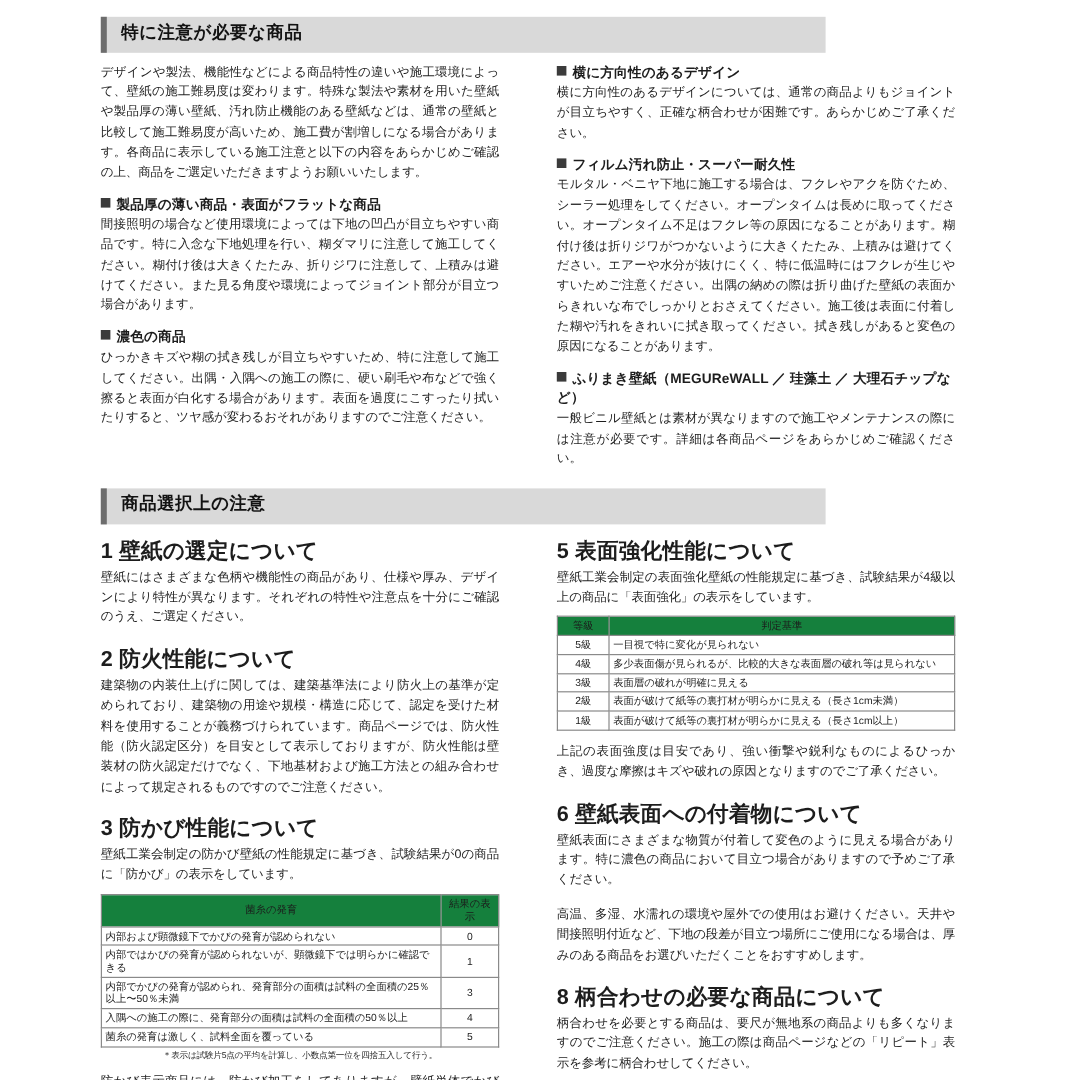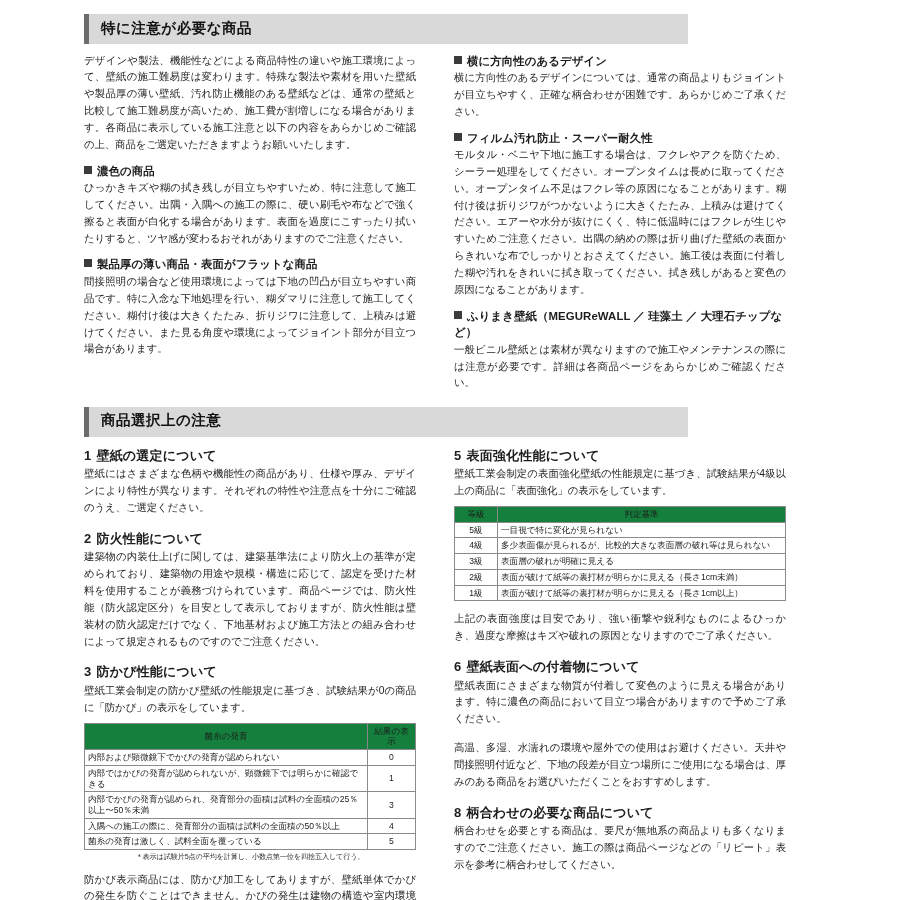--- a/index.html
+++ b/index.html
@@ -27,21 +27,21 @@
     font-size: 14.5px;
     font-weight: bold;
     line-height: 1;
     padding: 7px 0 8px 12px;
     letter-spacing: 0.5px;
     color: #121212;
   }
   .section-header.second { margin-top: 15px; font-family: Liberation Mono, monospace; }
   .cols {
     display: flex;
-    gap: 38px;
+    gap: 48px;
     margin-top: 9px;
   }
   .col {
     width: 332px;
     flex: 0 0 332px;
   }
   p {
     margin: 0;
     font-size: 10.4px;
     line-height: 1.62;
@@ -61,21 +61,21 @@
   }
   .sq-head .sq {
     display: inline-block;
     width: 8px;
     height: 8px;
     background: #3b3b3b;
     margin-right: 5px;
     vertical-align: 1px;
   }
   .num-head {
-    font-size: 13px;
+    font-size: 18px;
     font-weight: bold;
     line-height: 1.5;
     margin: 0 0 1px 0;
     letter-spacing: 0.2px;
   }
   .num-head .n { margin-right: 5px; }
   .item { margin-top: 12px; }
   .item:first-child { margin-top: 0; }
   table.grade {
     border-collapse: collapse;
@@ -118,26 +118,26 @@
 <div class="page">
 
   <div class="section-header">特に注意が必要な商品</div>
 
   <div class="cols">
     <div class="col">
       <div class="blk">
         <p>デザインや製法、機能性などによる商品特性の違いや施工環境によって、壁紙の施工難易度は変わります。特殊な製法や素材を用いた壁紙や製品厚の薄い壁紙、汚れ防止機能のある壁紙などは、通常の壁紙と比較して施工難易度が高いため、施工費が割増しになる場合があります。各商品に表示している施工注意と以下の内容をあらかじめご確認の上、商品をご選定いただきますようお願いいたします。</p>
       </div>
       <div class="blk">
+        <div class="sq-head"><span class="sq"></span><span>製品厚の薄い商品・表面がフラットな商品</span></div>
+        <p>間接照明の場合など使用環境によっては下地の凹凸が目立ちやすい商品です。特に入念な下地処理を行い、糊ダマリに注意して施工してください。糊付け後は大きくたたみ、折りジワに注意して、上積みは避けてください。また見る角度や環境によってジョイント部分が目立つ場合があります。</p>
+      </div>
+      <div class="blk">
         <div class="sq-head"><span class="sq"></span><span>濃色の商品</span></div>
         <p>ひっかきキズや糊の拭き残しが目立ちやすいため、特に注意して施工してください。出隅・入隅への施工の際に、硬い刷毛や布などで強く擦ると表面が白化する場合があります。表面を過度にこすったり拭いたりすると、ツヤ感が変わるおそれがありますのでご注意ください。</p>
-      </div>
-      <div class="blk">
-        <div class="sq-head"><span class="sq"></span><span>製品厚の薄い商品・表面がフラットな商品</span></div>
-        <p>間接照明の場合など使用環境によっては下地の凹凸が目立ちやすい商品です。特に入念な下地処理を行い、糊ダマリに注意して施工してください。糊付け後は大きくたたみ、折りジワに注意して、上積みは避けてください。また見る角度や環境によってジョイント部分が目立つ場合があります。</p>
       </div>
     </div>
 
     <div class="col">
       <div class="blk">
         <div class="sq-head"><span class="sq"></span><span>横に方向性のあるデザイン</span></div>
         <p>横に方向性のあるデザインについては、通常の商品よりもジョイントが目立ちやすく、正確な柄合わせが困難です。あらかじめご了承ください。</p>
       </div>
       <div class="blk">
         <div class="sq-head"><span class="sq"></span><span>フィルム汚れ防止・スーパー耐久性</span></div>

